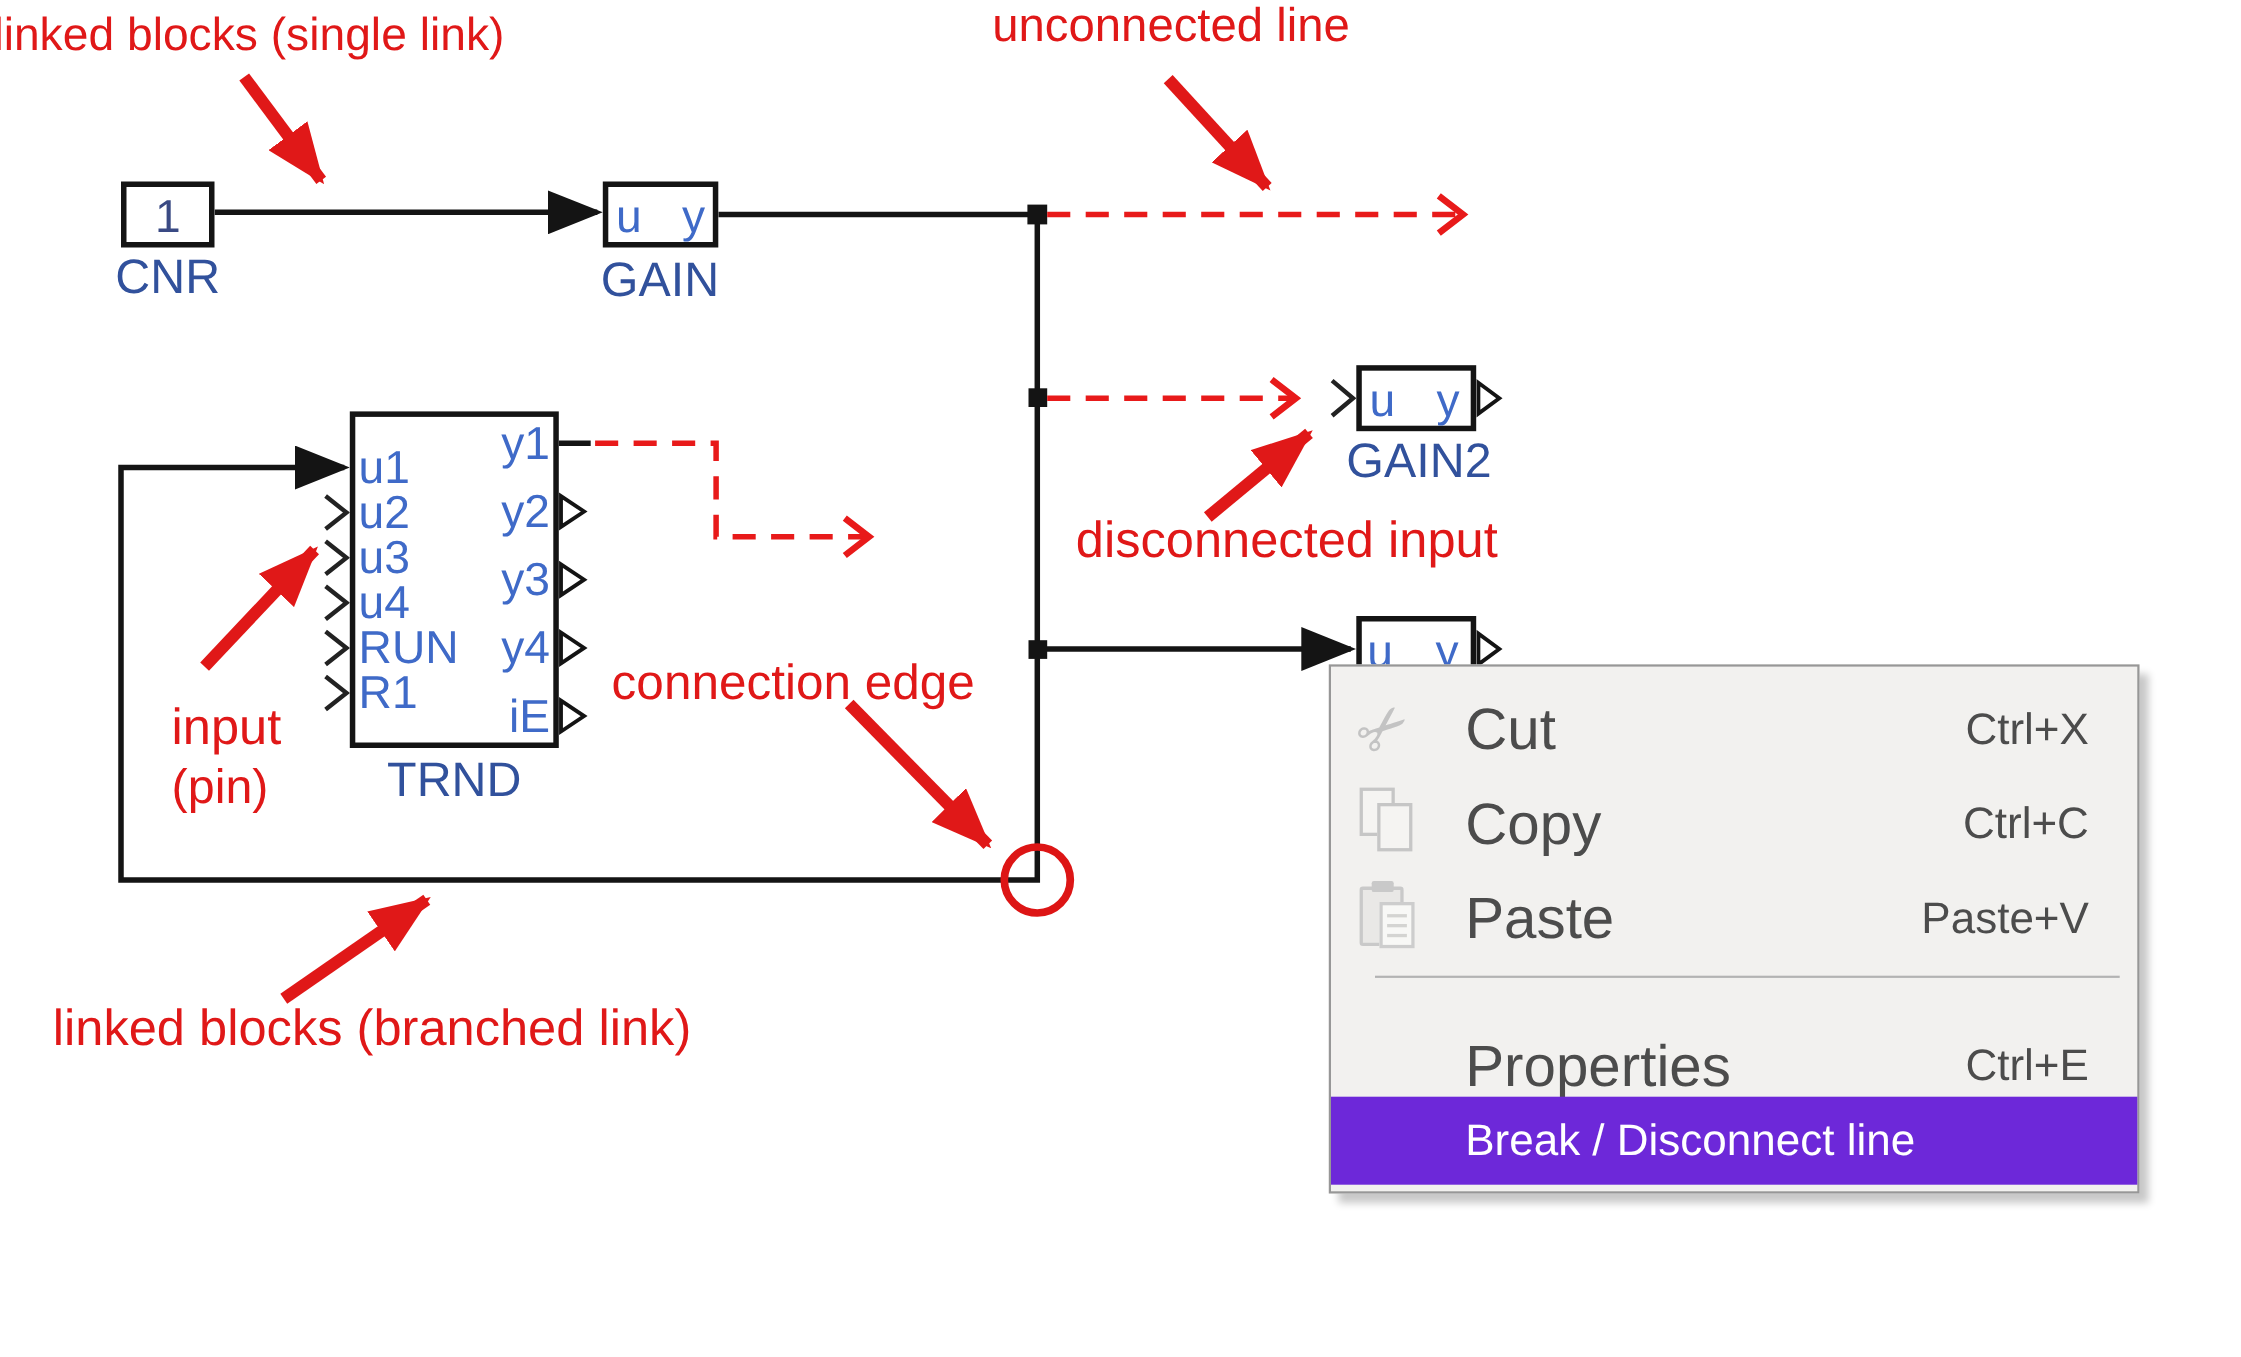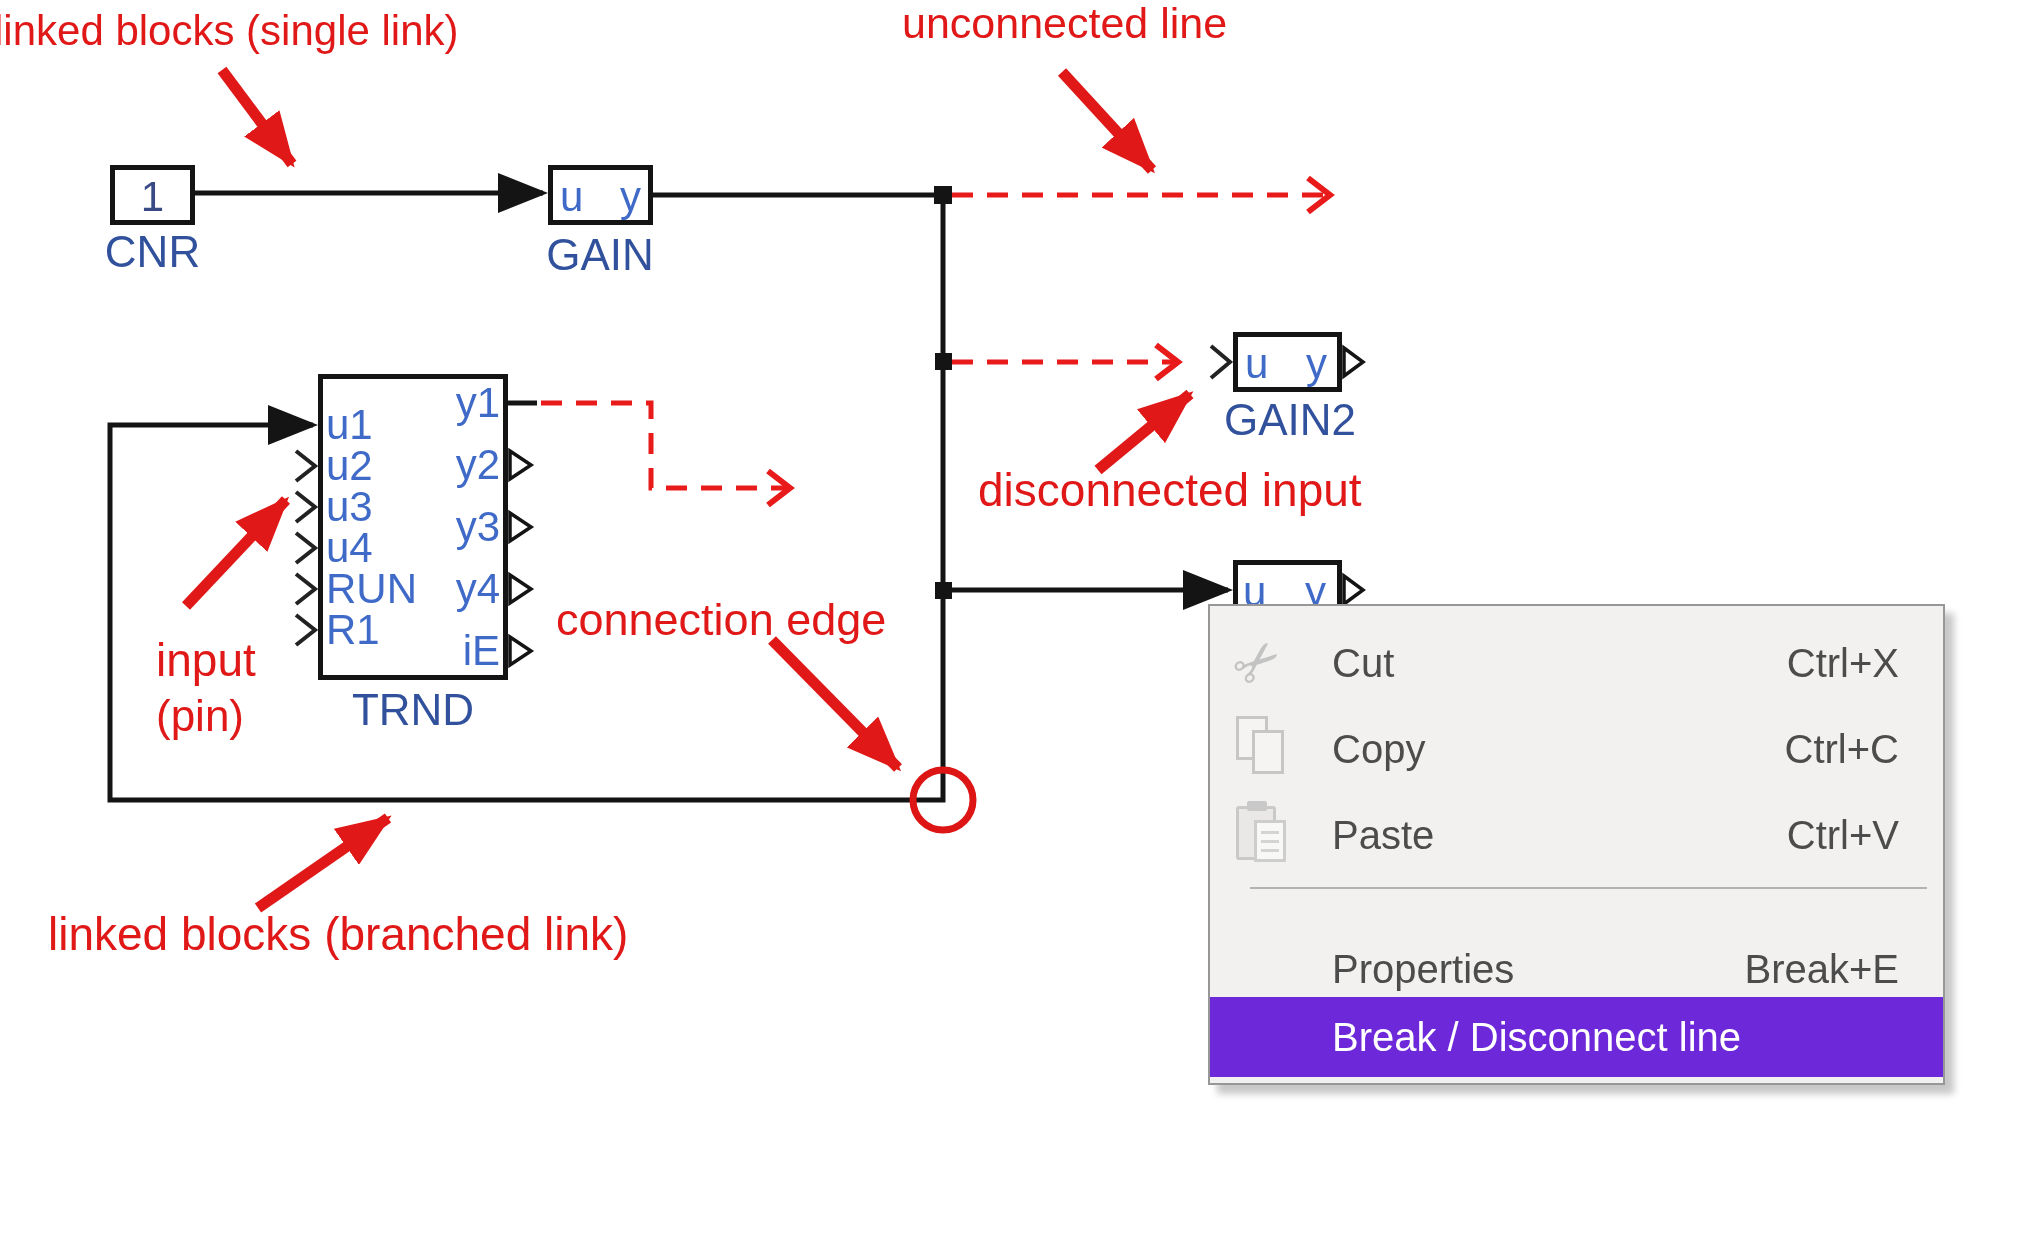--- a/index.html
+++ b/index.html
@@ -7,21 +7,21 @@
          font-family:"Liberation Sans", sans-serif;}
   #wires{position:absolute;left:0;top:0;z-index:1;}
   .blk{position:absolute;box-sizing:border-box;border:5px solid #141414;background:#ffffff;z-index:2;}
   .ptxt{position:absolute;z-index:3;color:#3f6ac8;font-size:42px;line-height:1;white-space:pre;}
   .blabel{position:absolute;z-index:3;color:#31519c;font-size:44px;line-height:1;white-space:pre;text-align:center;}
   .ann{position:absolute;z-index:4;color:#e01818;font-size:45px;line-height:1.08;white-space:pre;}
   
   .menu{position:absolute;left:1208px;top:604px;width:737px;height:481px;box-sizing:border-box;
         background:#f2f1ef;border:2px solid #979797;box-shadow:9px 9px 7px #c8c8c8;z-index:10;}
   .mrow{position:absolute;left:0;width:100%;height:86px;display:flex;align-items:center;}
-  .mrow .mlabel{position:absolute;left:122px;font-size:40px;color:#4c4c4c;}
+  .mrow .mlabel{position:absolute;left:122px;font-size:53px;color:#4c4c4c;}
   .mrow .mshort{position:absolute;right:44px;font-size:40px;color:#4c4c4c;}
   .msep{position:absolute;left:40px;right:16px;border-top:2px solid #b3b3b3;}
   .mhl{position:absolute;left:0px;top:391px;width:100%;height:80px;background:#6d28d9;display:flex;align-items:center;}
   .mhl .mlabel{position:absolute;left:122px;font-size:40px;color:#ffffff;font-weight:500;}
   .micon{position:absolute;left:24px;width:72px;height:70px;}
   .scissors{font-size:56px;color:#c3c3c3;transform:rotate(-40deg);display:inline-block;margin-top:2px;}
   .pg{position:absolute;box-sizing:border-box;border:3px solid #c6c6c6;background:#f5f4f2;}
   .clipbody{position:absolute;left:2px;top:6px;width:40px;height:54px;box-sizing:border-box;border:3px solid #c9c9c9;background:#e9e8e6;border-radius:3px;}
   .cliptab{position:absolute;left:13px;top:1px;width:20px;height:10px;background:#c9c9c9;border-radius:2px;}
   .clippage{position:absolute;left:20px;top:20px;width:32px;height:42px;box-sizing:border-box;border:3px solid #cdcdcd;background:#f8f8f6;}
@@ -154,28 +154,28 @@
       <span class="micon">
         <span class="clipbody"></span>
         <span class="cliptab"></span>
         <span class="clippage">
           <span class="clipline" style="top:8px;"></span>
           <span class="clipline" style="top:17px;"></span>
           <span class="clipline" style="top:26px;"></span>
         </span>
       </span>
       <span class="mlabel">Paste</span>
-      <span class="mshort">Ctrl+V</span>
+      <span class="mshort">Paste+V</span>
     </div>
 
     <div class="msep" style="top:281px;"></div>
 
     <div class="mrow" style="top:320px;">
       <span class="mlabel">Properties</span>
-      <span class="mshort">Break+E</span>
+      <span class="mshort">Ctrl+E</span>
     </div>
 
     <div class="mhl">
       <span class="mlabel">Break / Disconnect line</span>
     </div>
 
   </div>
 
 </div>
 

